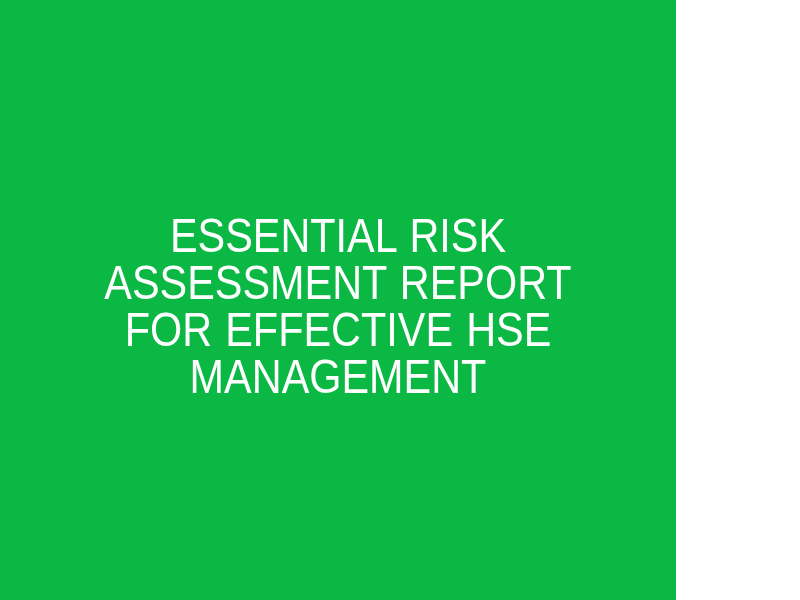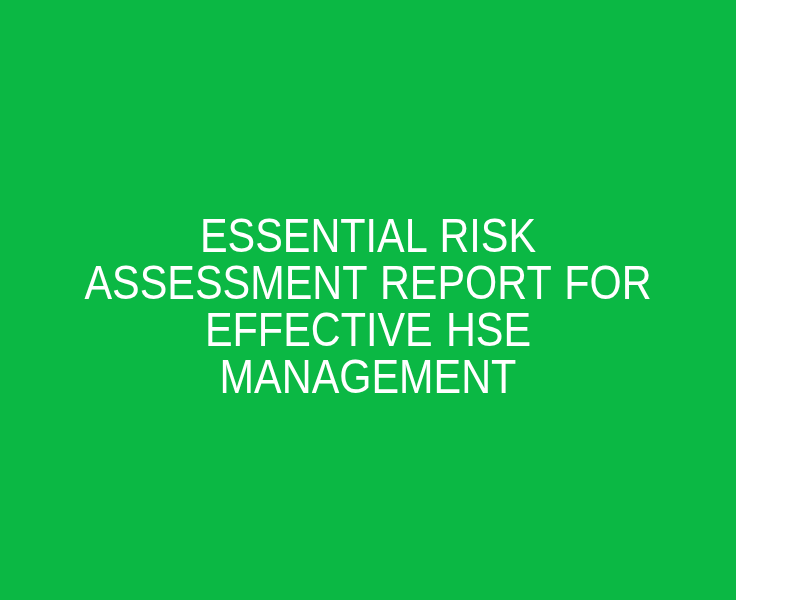--- a/index.html
+++ b/index.html
@@ -12,21 +12,21 @@
     width: 800px;
     height: 600px;
     overflow: hidden;
     font-family: "Liberation Sans", sans-serif;
   }
 
   
   .hero-banner {
     position: relative;
     box-sizing: border-box;
-    width: 736px;
+    width: 676px;
     height: 600px;
     background-color: #0bb844;
     display: flex;
     align-items: center;
     justify-content: center;
   }
 
   
   .hero-title-block {
     position: absolute;

